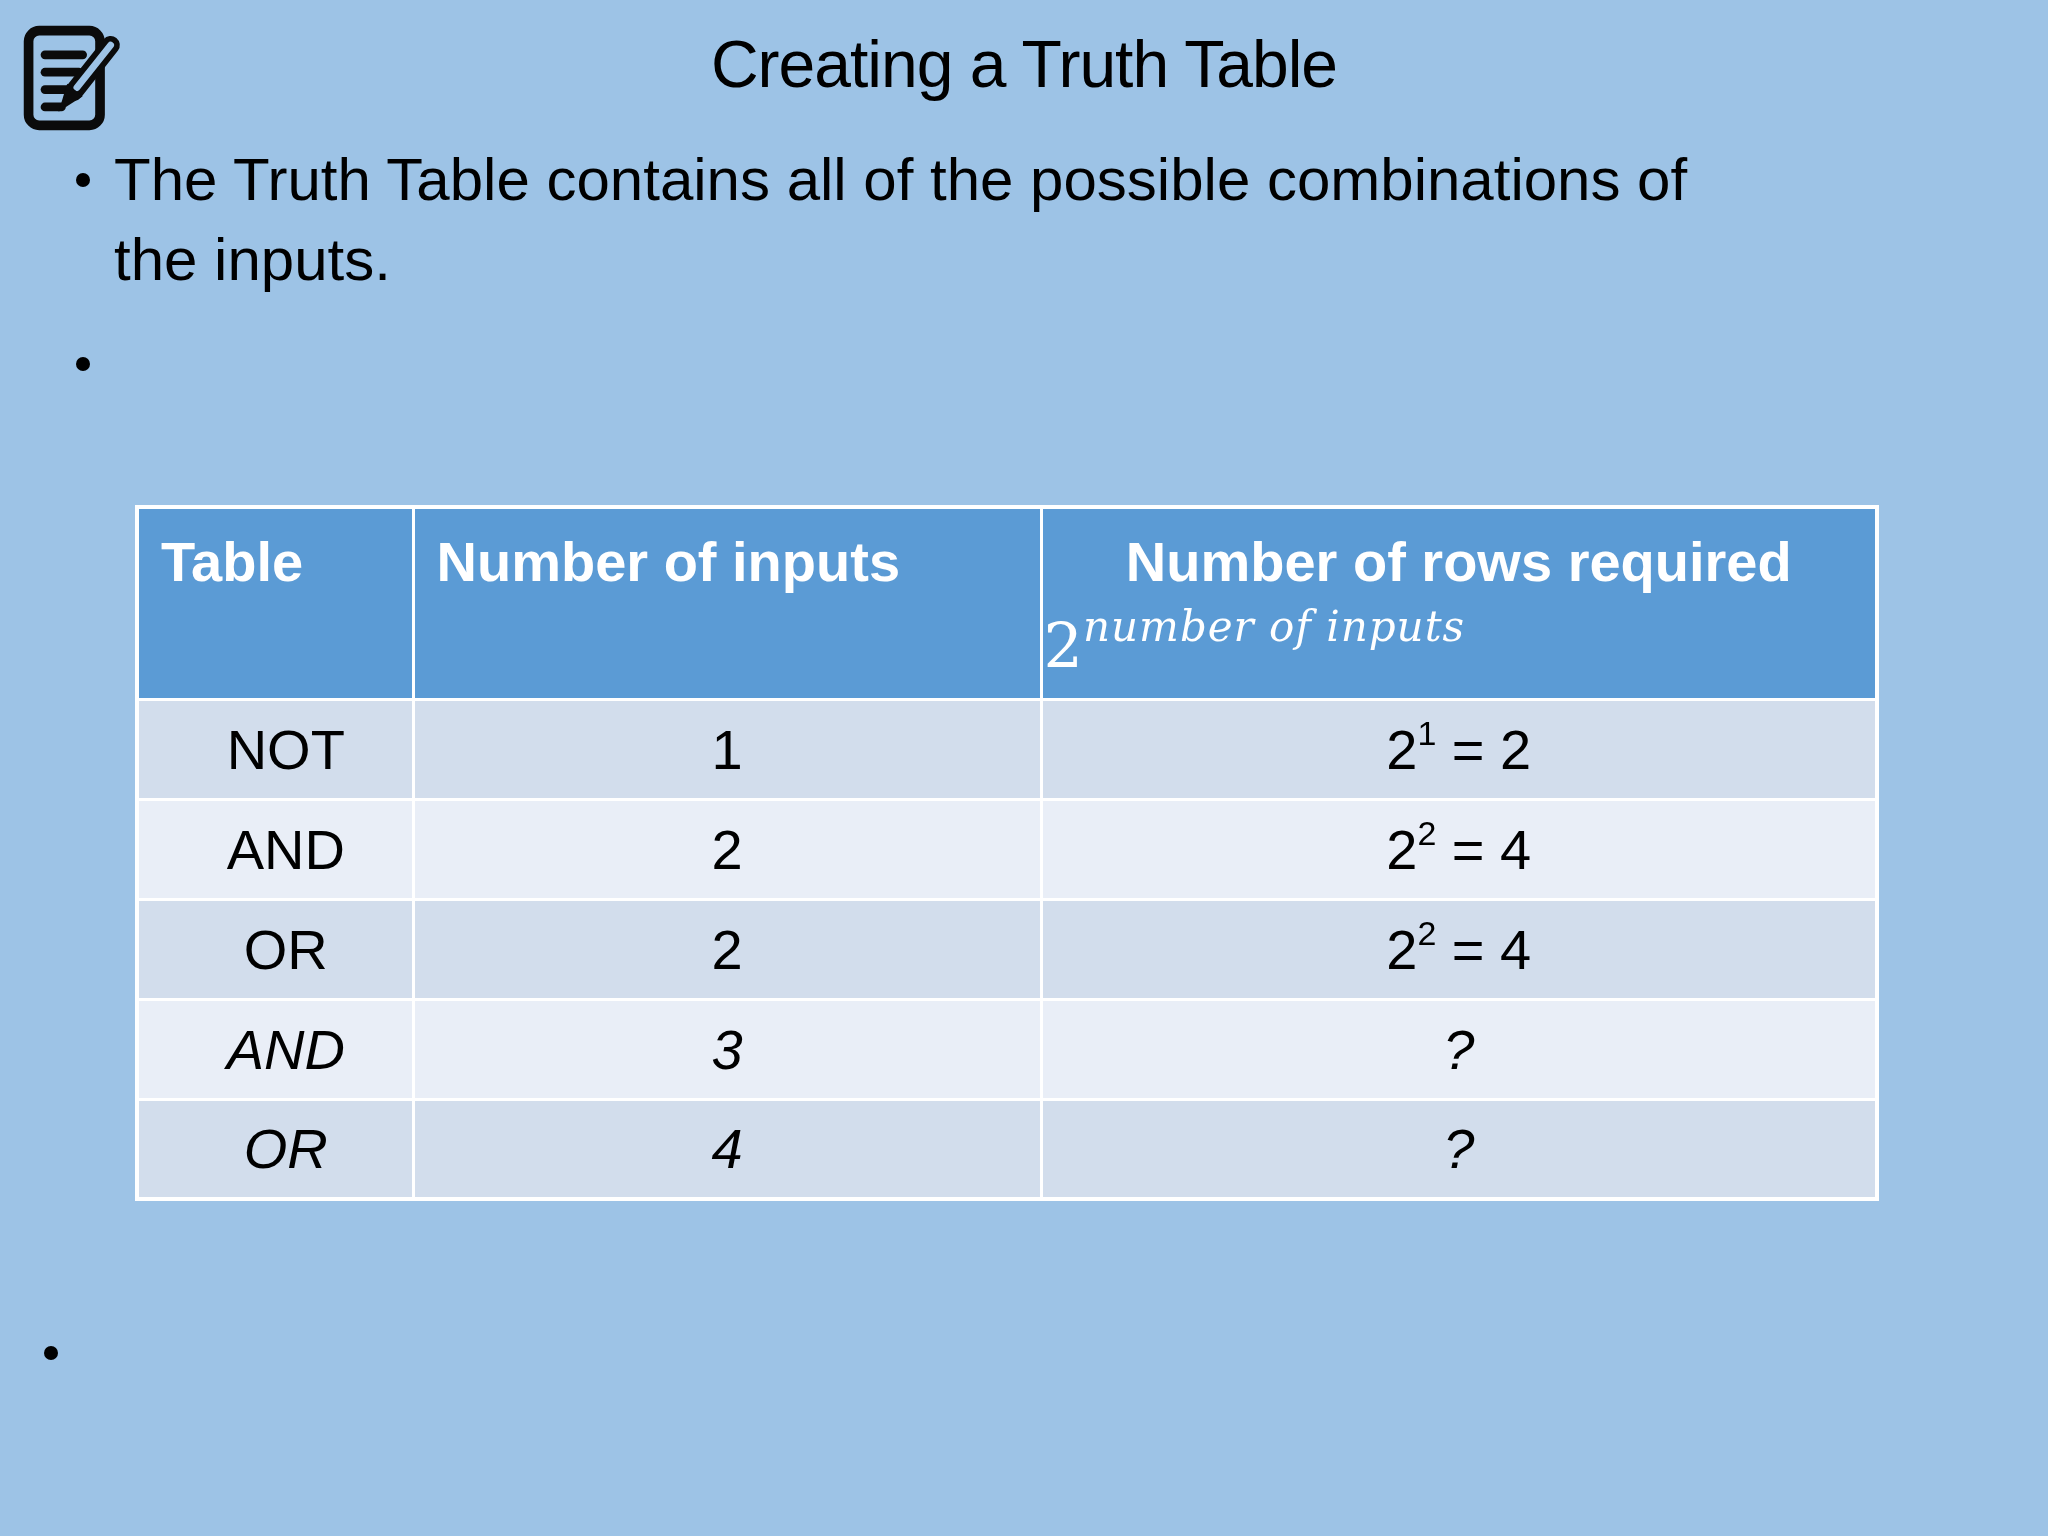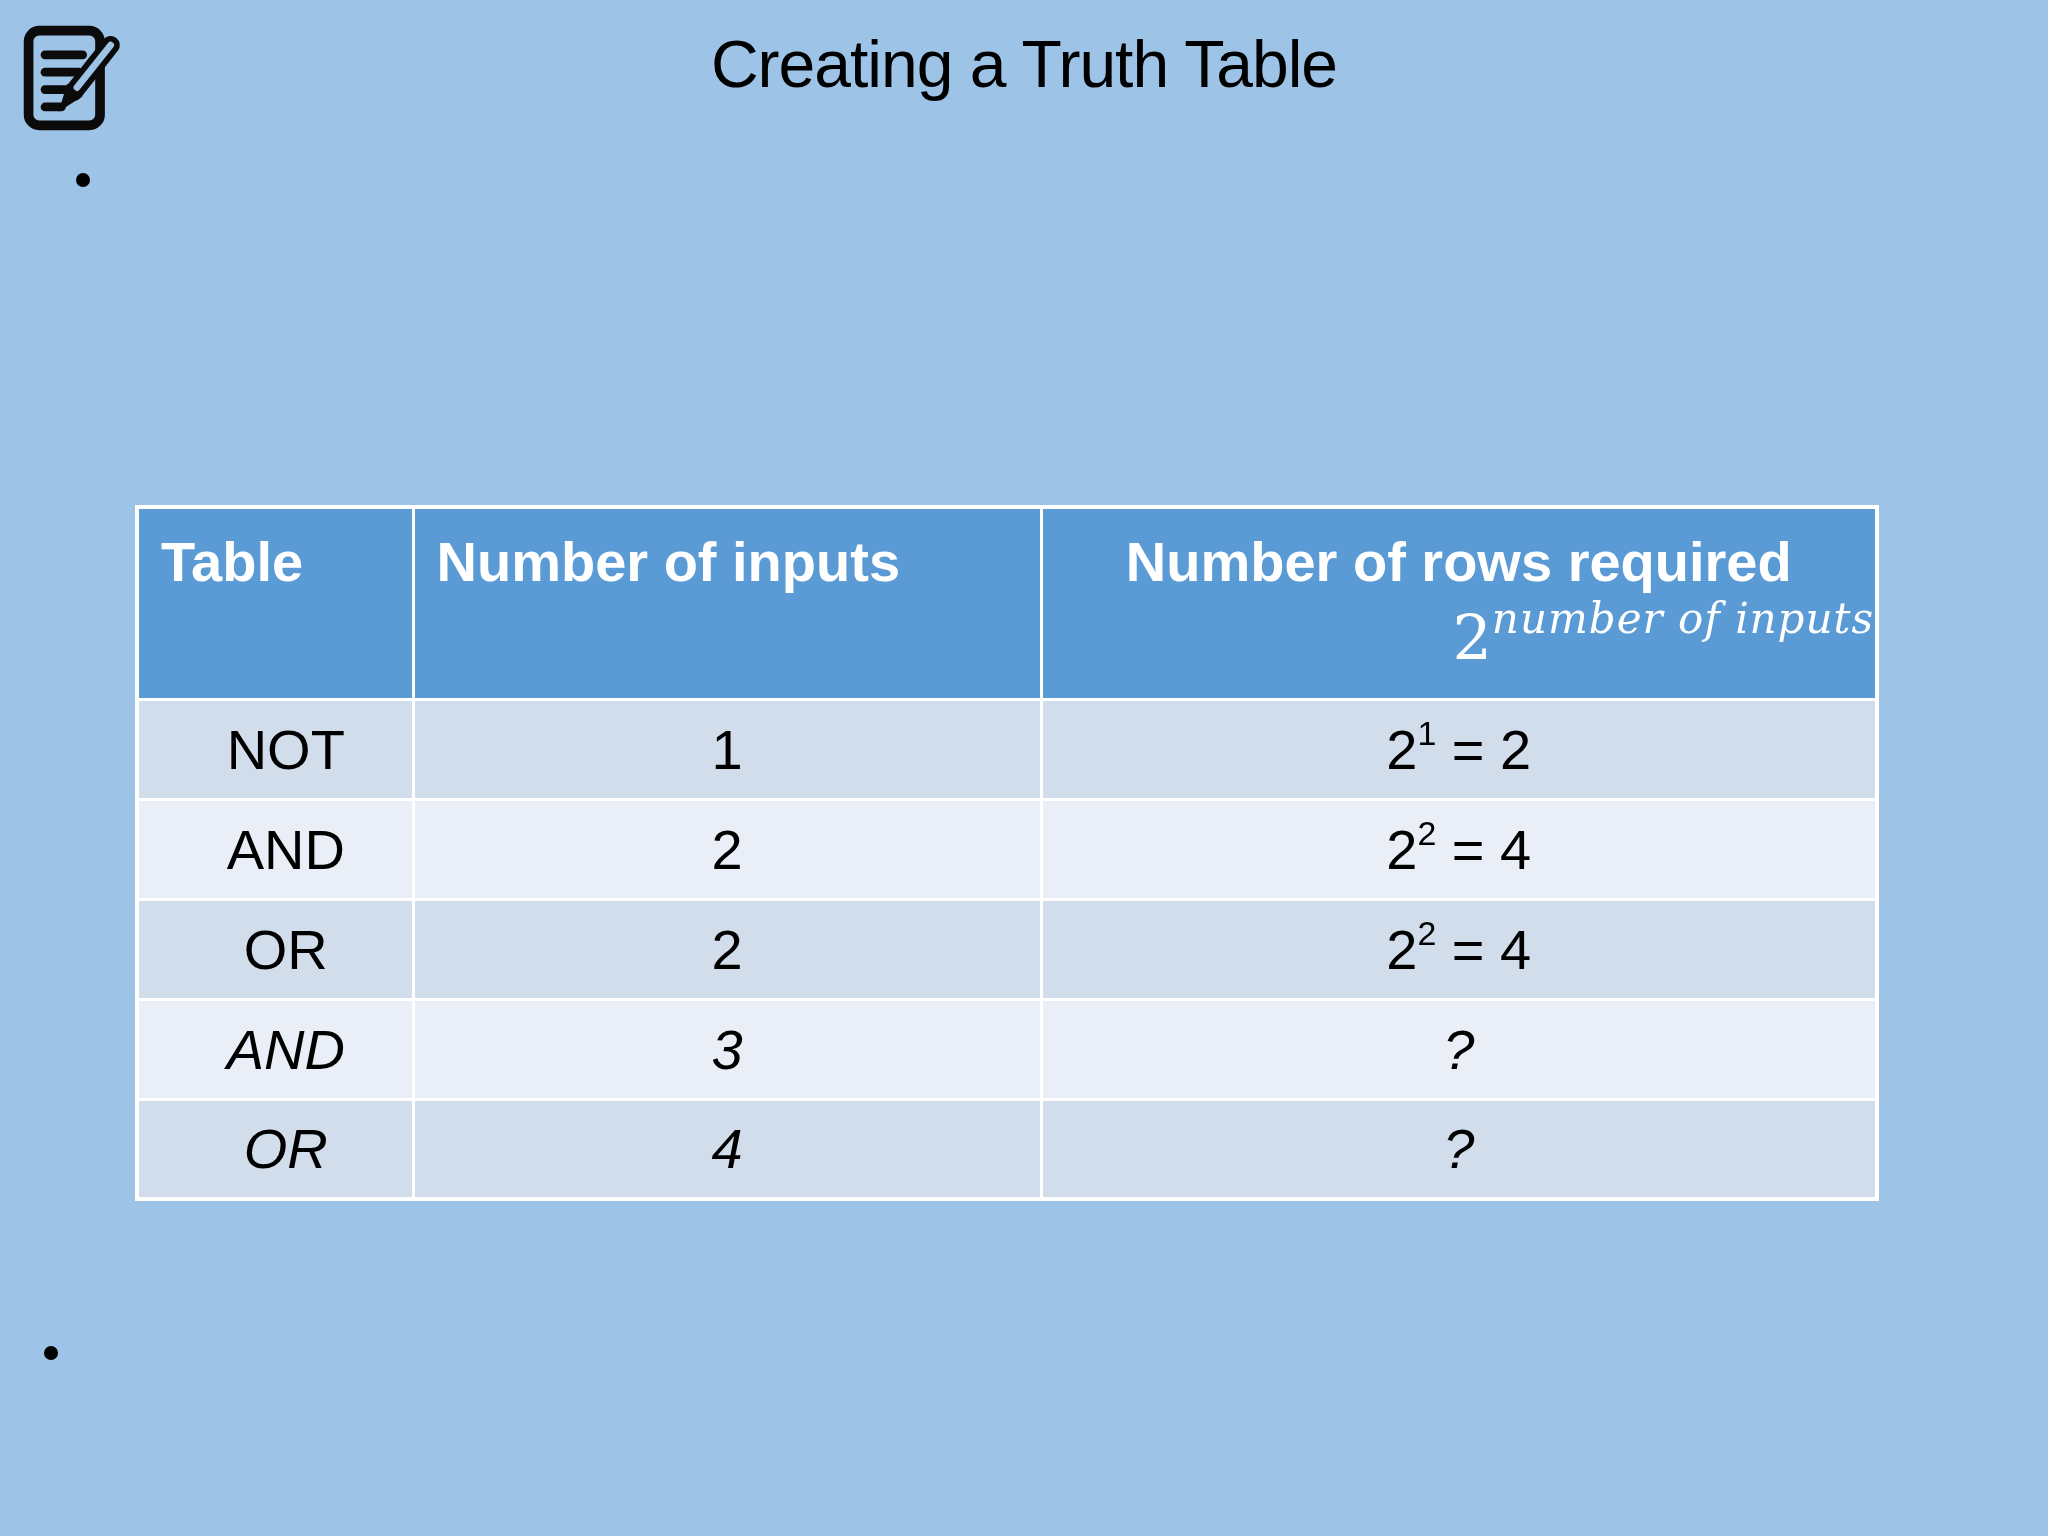--- a/index.html
+++ b/index.html
@@ -51,23 +51,23 @@
   .truth-table th,.truth-table td{border:3px solid var(--grid);}
   .truth-table th{
     background:var(--header-bg);color:var(--header-text);
     font-size:56px;font-weight:700;
     vertical-align:top;padding-top:20px;height:192px;
     text-align:left;
   }
   th.th-gate,th.th-inputs{padding-left:22px;}
   th.th-rows{text-align:center;}
   .formula{
+    margin-top:8px;
     font-family:"DejaVu Serif",serif;font-weight:400;
-    text-align:right;
-    padding-left:42px;
+    text-align:left;
   }
   .f-base{font-size:62px;}
   .f-exp{font-size:42px;font-style:italic;vertical-align:26px;letter-spacing:1px;}
 
   .truth-table td{
     font-size:56px;height:100px;
     vertical-align:middle;
   }
   td.cell-gate{padding-left:22px;text-align:center;}
   td.cell-center{text-align:center;}
@@ -95,20 +95,25 @@
     <line x1="27" y1="70" x2="50" y2="70" stroke="#0b0b0b" stroke-width="9" stroke-linecap="round"></line>
     <line x1="27" y1="88" x2="44" y2="88" stroke="#0b0b0b" stroke-width="9" stroke-linecap="round"></line>
     <line x1="95" y1="24" x2="57" y2="72" stroke="#0b0b0b" stroke-width="19" stroke-linecap="round"></line>
     <line x1="95" y1="24" x2="60" y2="68" stroke="#9dc3e6" stroke-width="7" stroke-linecap="round"></line>
     <polygon points="50,64 66,77 41,93" fill="#0b0b0b"></polygon>
   </svg>
 
   <h1 class="title">Creating a Truth Table</h1>
 
   <div class="bullets">
+    <div class="bullet">
+      <span class="dot"></span>
+      <span class="btext">The Truth Table contains all of the possible combinations of
+the inputs.</span>
+    </div>
     <div class="bullet">
       <span class="dot"></span>
     </div>
   </div>
 
   <table class="truth-table">
     <colgroup>
       <col style="width:276px">
       <col style="width:628px">
       <col>

